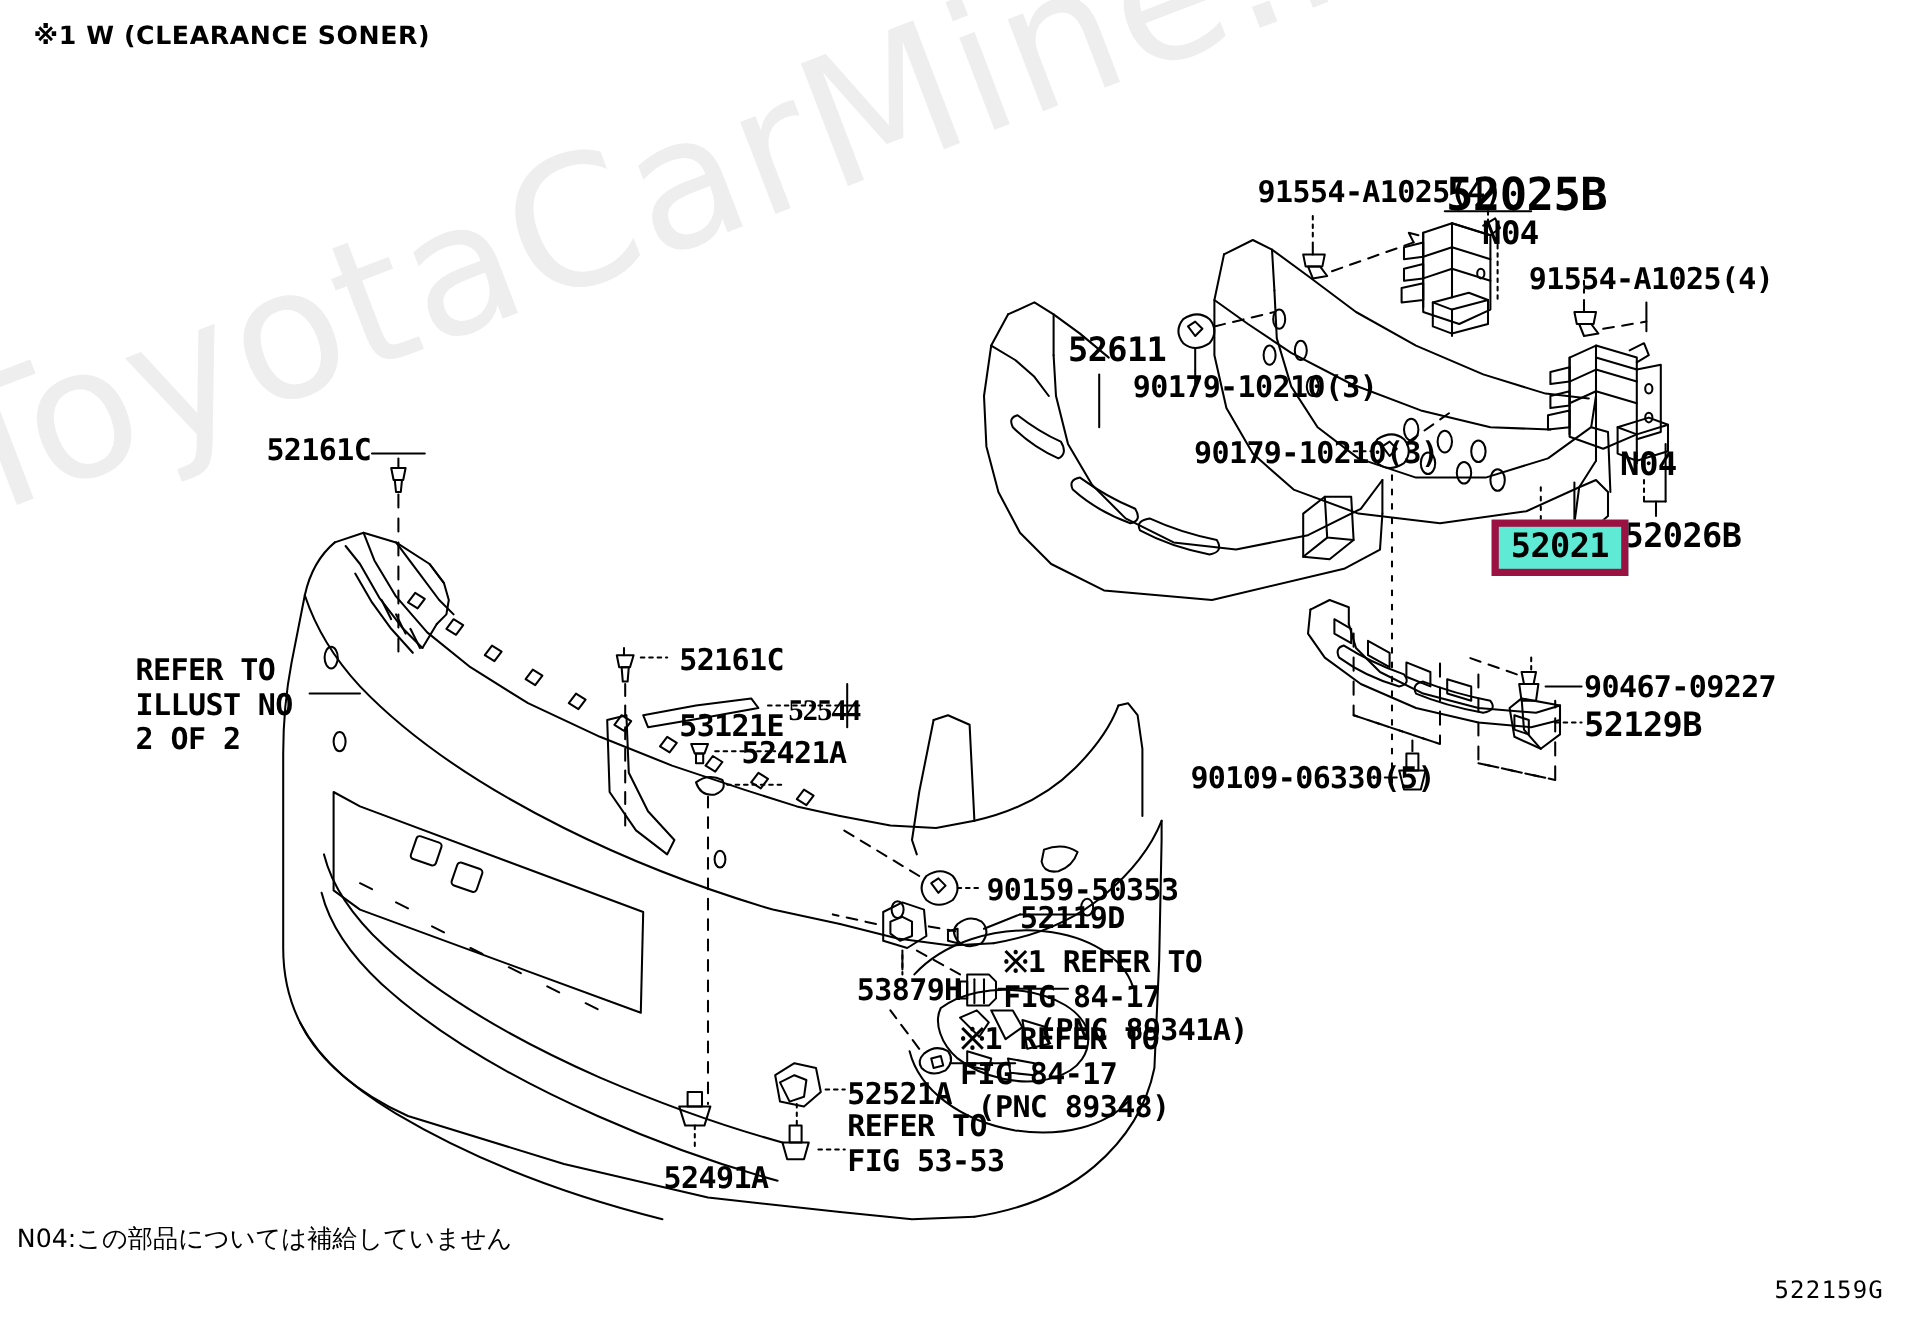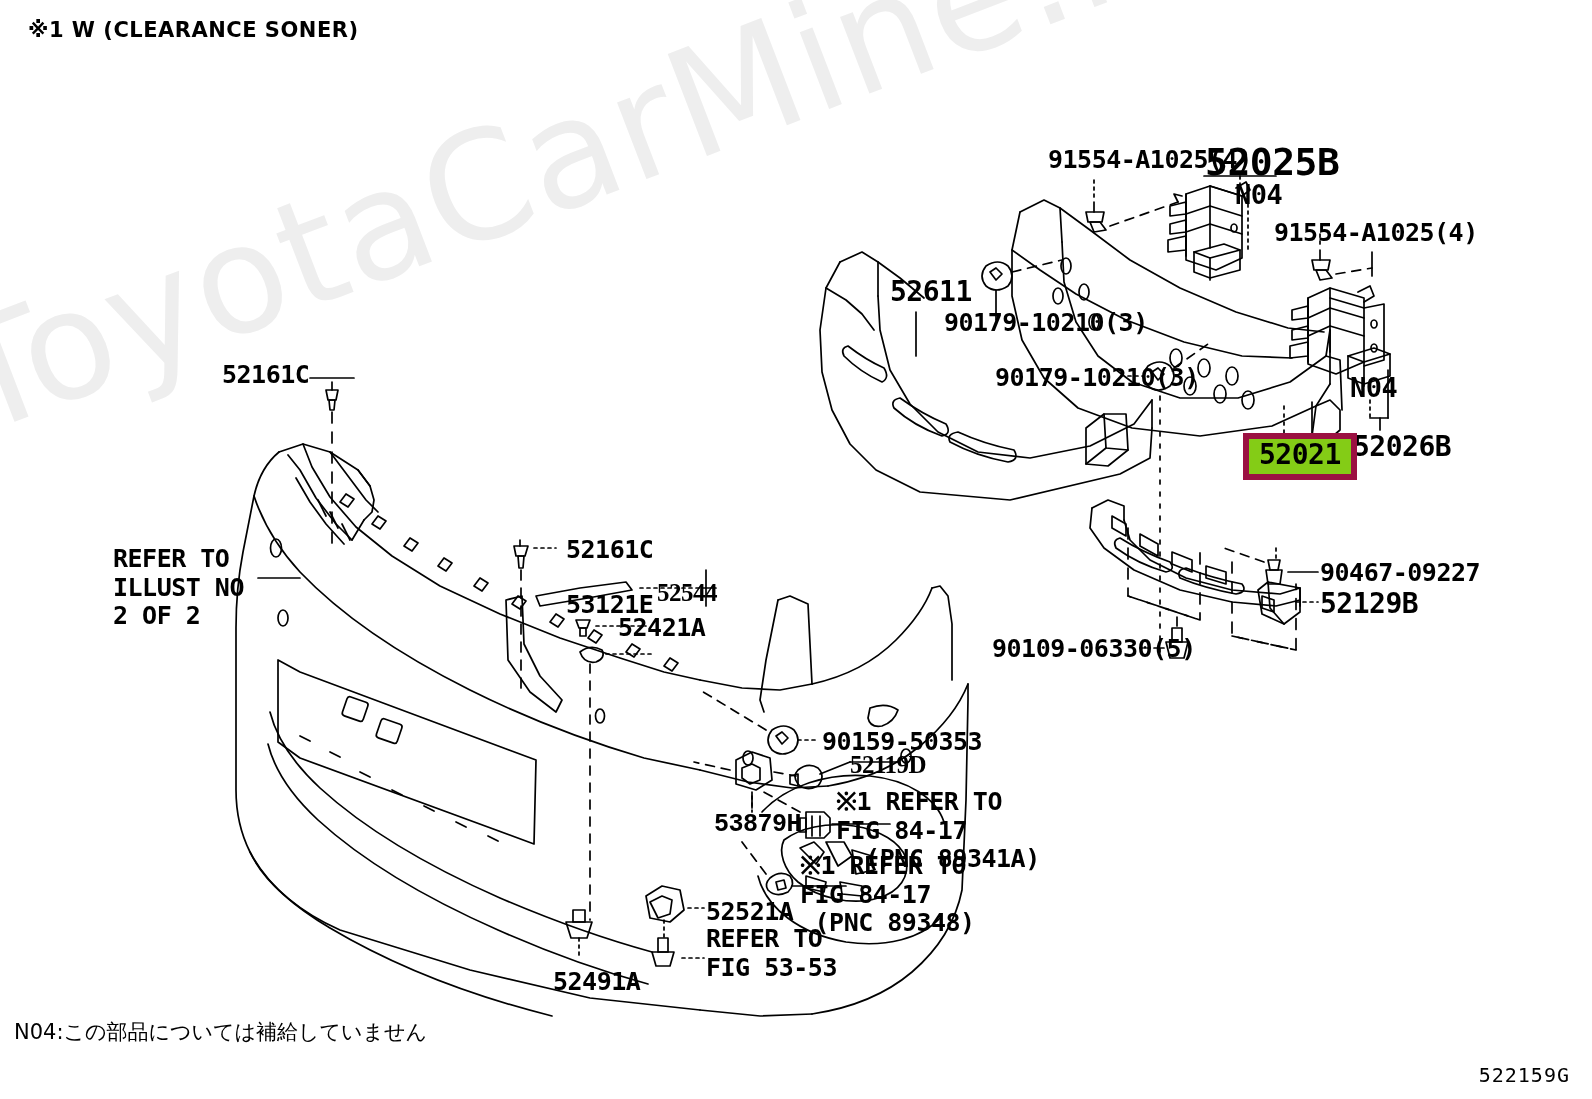--- a/index.html
+++ b/index.html
@@ -67,21 +67,21 @@
   #figcode{
     position:absolute;
     right:22px; bottom:12px;
     font-family:"DejaVu Sans Mono","Liberation Mono",monospace;
     font-size:20px;
     letter-spacing:1px;
   }
   .hl{
     position:absolute;
     border:6px solid #9B1142;
-    background:#84cc16;
+    background:#5eead4;
     padding:1px 10px 3px 10px;
     font-family:"DejaVu Sans Mono","Liberation Mono",monospace;
     font-size:28px;
     font-weight:700;
     letter-spacing:-0.5px;
     line-height:1.1;
   }
   .ml{ line-height:1.14; }
 </style>
 </head>
@@ -468,25 +468,25 @@
   <div class="lbl ml" style="left:113px;top:545px;">REFER TO
 ILLUST NO
 2 OF 2</div>
 
   <div class="lbl" style="left:566px;top:535px;">52161C</div>
   <div class="lbl" style="left:657px;top:578px;font-family:Liberation Serif, serif;">52544</div>
   <div class="lbl" style="left:566px;top:590px;">53121E</div>
   <div class="lbl" style="left:618px;top:613px;">52421A</div>
 
   <div class="lbl" style="left:822px;top:727px;">90159-50353</div>
-  <div class="lbl" style="left:850px;top:750px;font-family:Liberation Serif, serif;">52119D</div>
+  <div class="lbl" style="left:850px;top:750px;">52119D</div>
   <div class="lbl ml" style="left:836px;top:788px;">※1 REFER TO
 FIG 84-17
   (PNC 89341A)</div>
-  <div class="lbl" style="left:714px;top:810px;font-family:Liberation Mono, monospace;">53879H</div>
+  <div class="lbl" style="left:714px;top:810px;">53879H</div>
   <div class="lbl ml" style="left:800px;top:852px;">※1 REFER TO
 FIG 84-17
  (PNC 89348)</div>
   <div class="lbl" style="left:706px;top:897px;">52521A</div>
   <div class="lbl ml" style="left:706px;top:925px;">REFER TO
 FIG 53-53</div>
   <div class="lbl" style="left:553px;top:967px;">52491A</div>
 
   <div class="lbl" style="left:1048px;top:145px;">91554-A1025(4)</div>
   <div class="lbl" style="left:1205px;top:140px;font-size:38px;">52025B</div>

